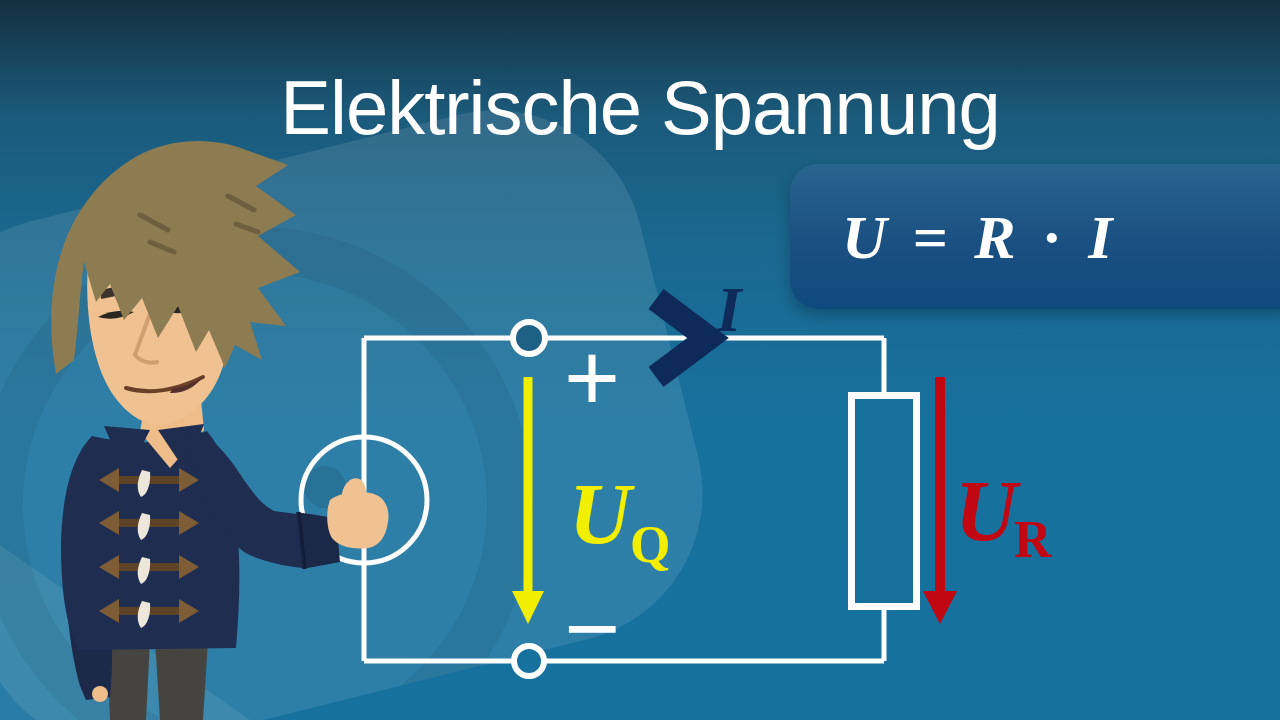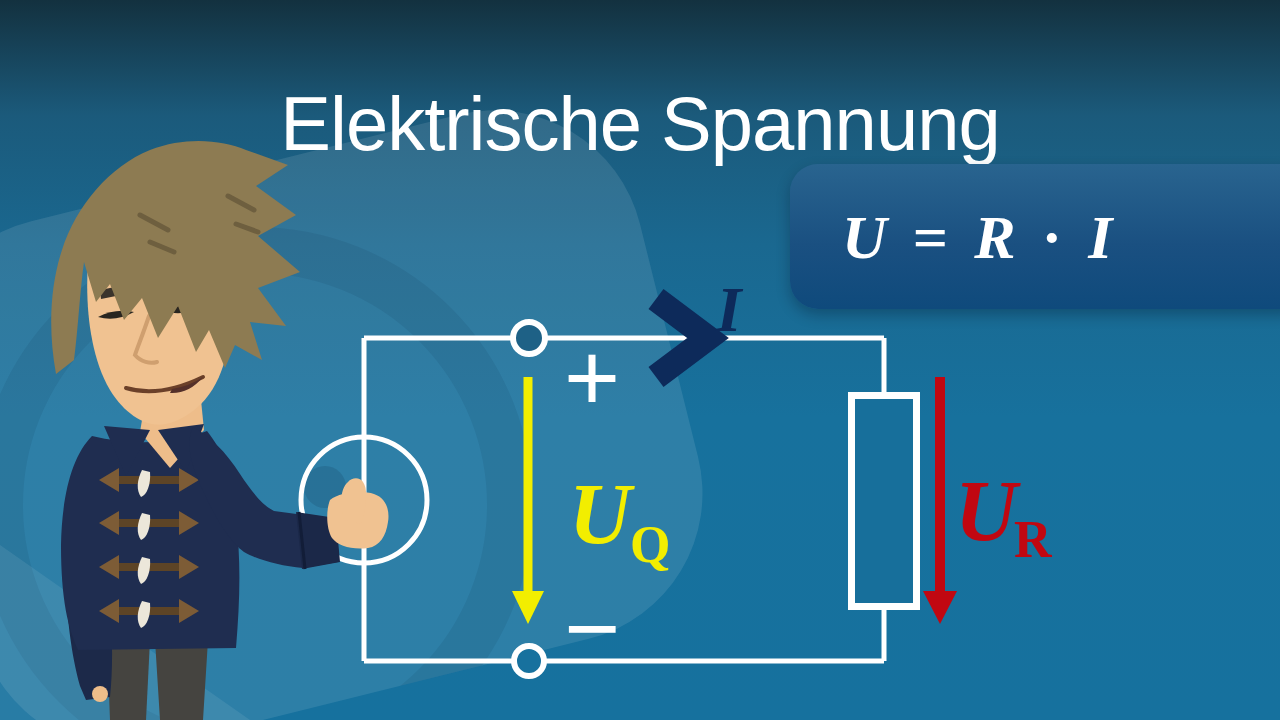--- a/index.html
+++ b/index.html
@@ -3,21 +3,21 @@
 <meta charset="utf-8">
 <style>
   html,body{margin:0;padding:0;background:#0c2433;}
   .canvas{
     position:relative;width:1280px;height:720px;overflow:hidden;
     background:linear-gradient(180deg,#13313f 0%,#1b5a7b 16%,#1a6890 34%,#17719d 58%,#16719e 100%);
     font-family:"Liberation Sans",sans-serif;
   }
   .layer{position:absolute;left:0;top:0;width:1280px;height:720px;}
   .title{
-    position:absolute;left:0;top:80px;width:1280px;text-align:center;
+    position:absolute;left:0;top:64px;width:1280px;text-align:center;
     color:#ffffff;font-size:76px;font-weight:400;letter-spacing:-1px;
     font-family:"Liberation Sans",sans-serif;
   }
   .formula-box{
     position:absolute;left:790px;top:164px;width:520px;height:145px;
     border-radius:28px;
     background:linear-gradient(180deg,#29648f 0%,#1a5081 55%,#0f4a7c 100%);
     box-shadow:0 6px 14px rgba(0,10,30,.28);
     display:flex;align-items:center;
     padding-left:52px;box-sizing:border-box;

